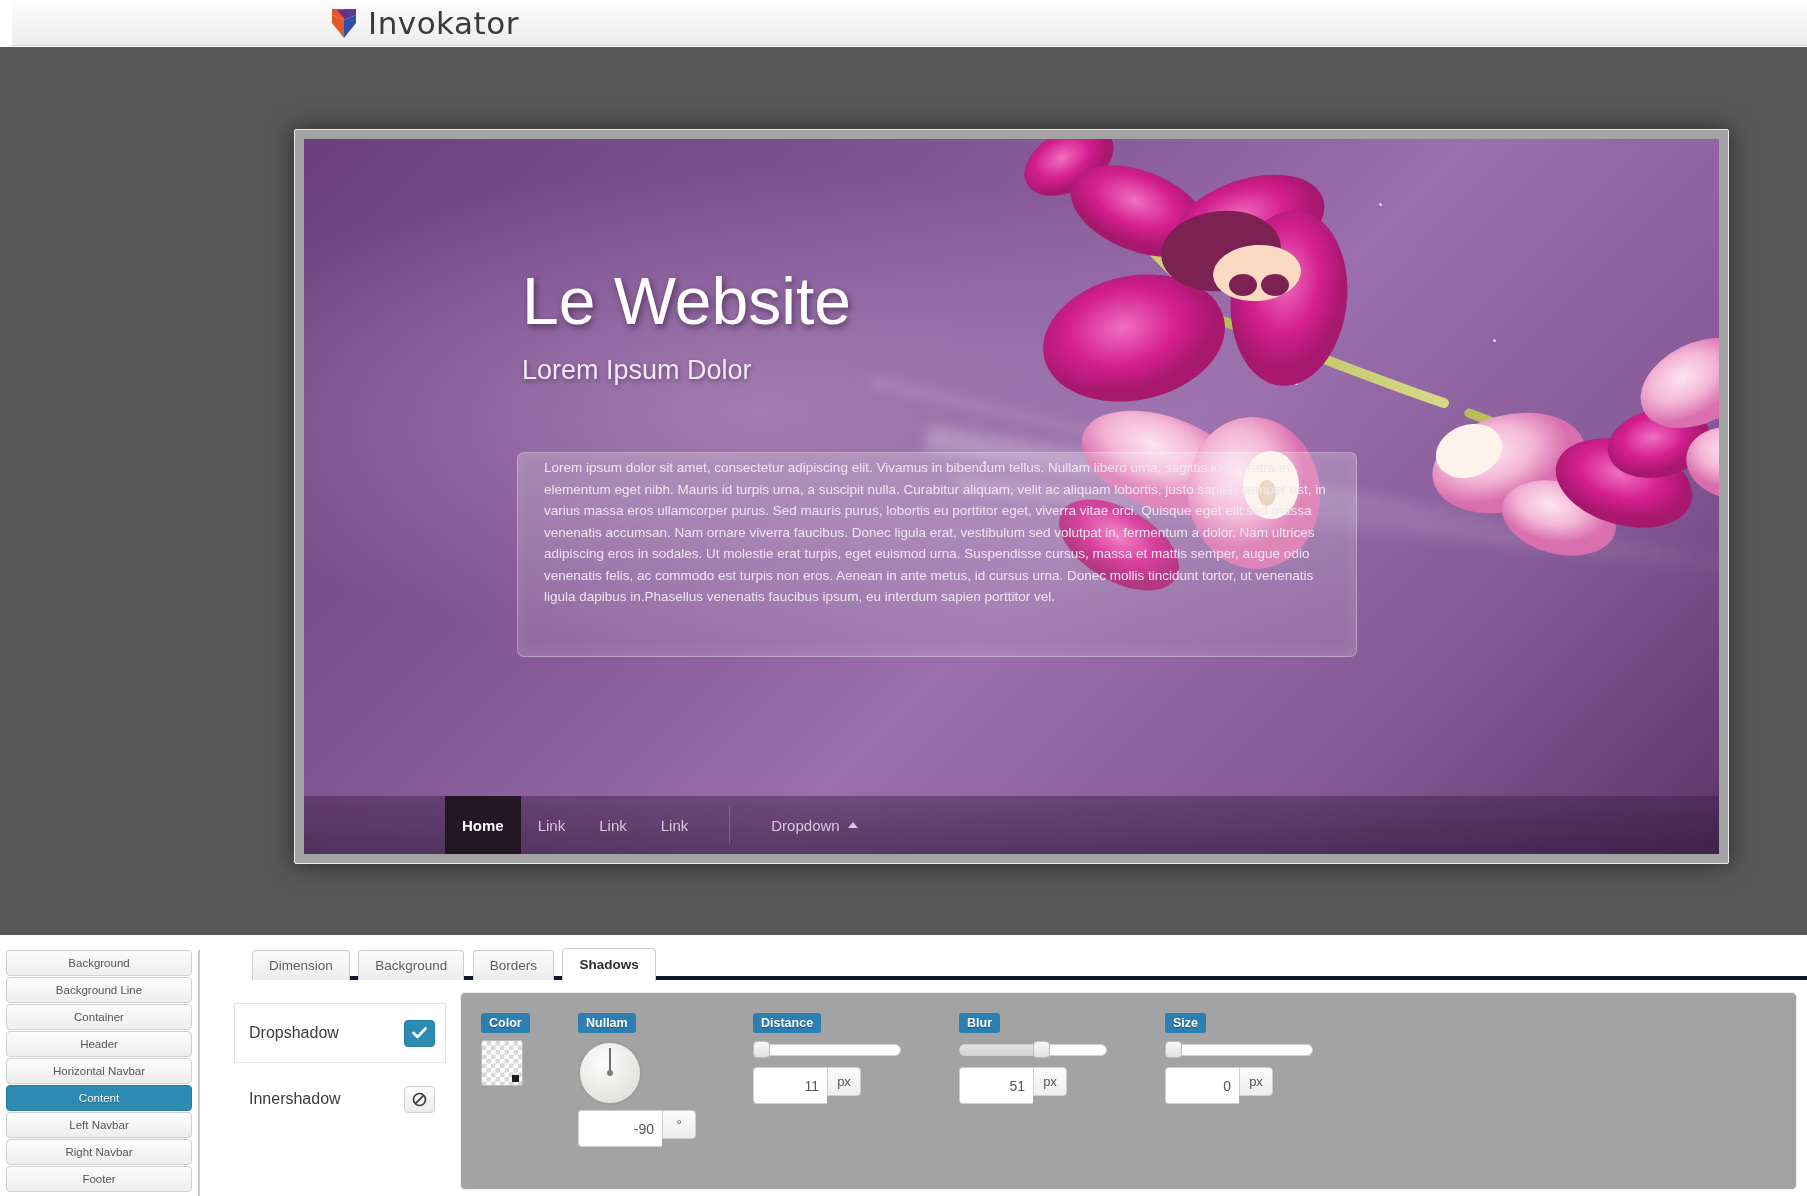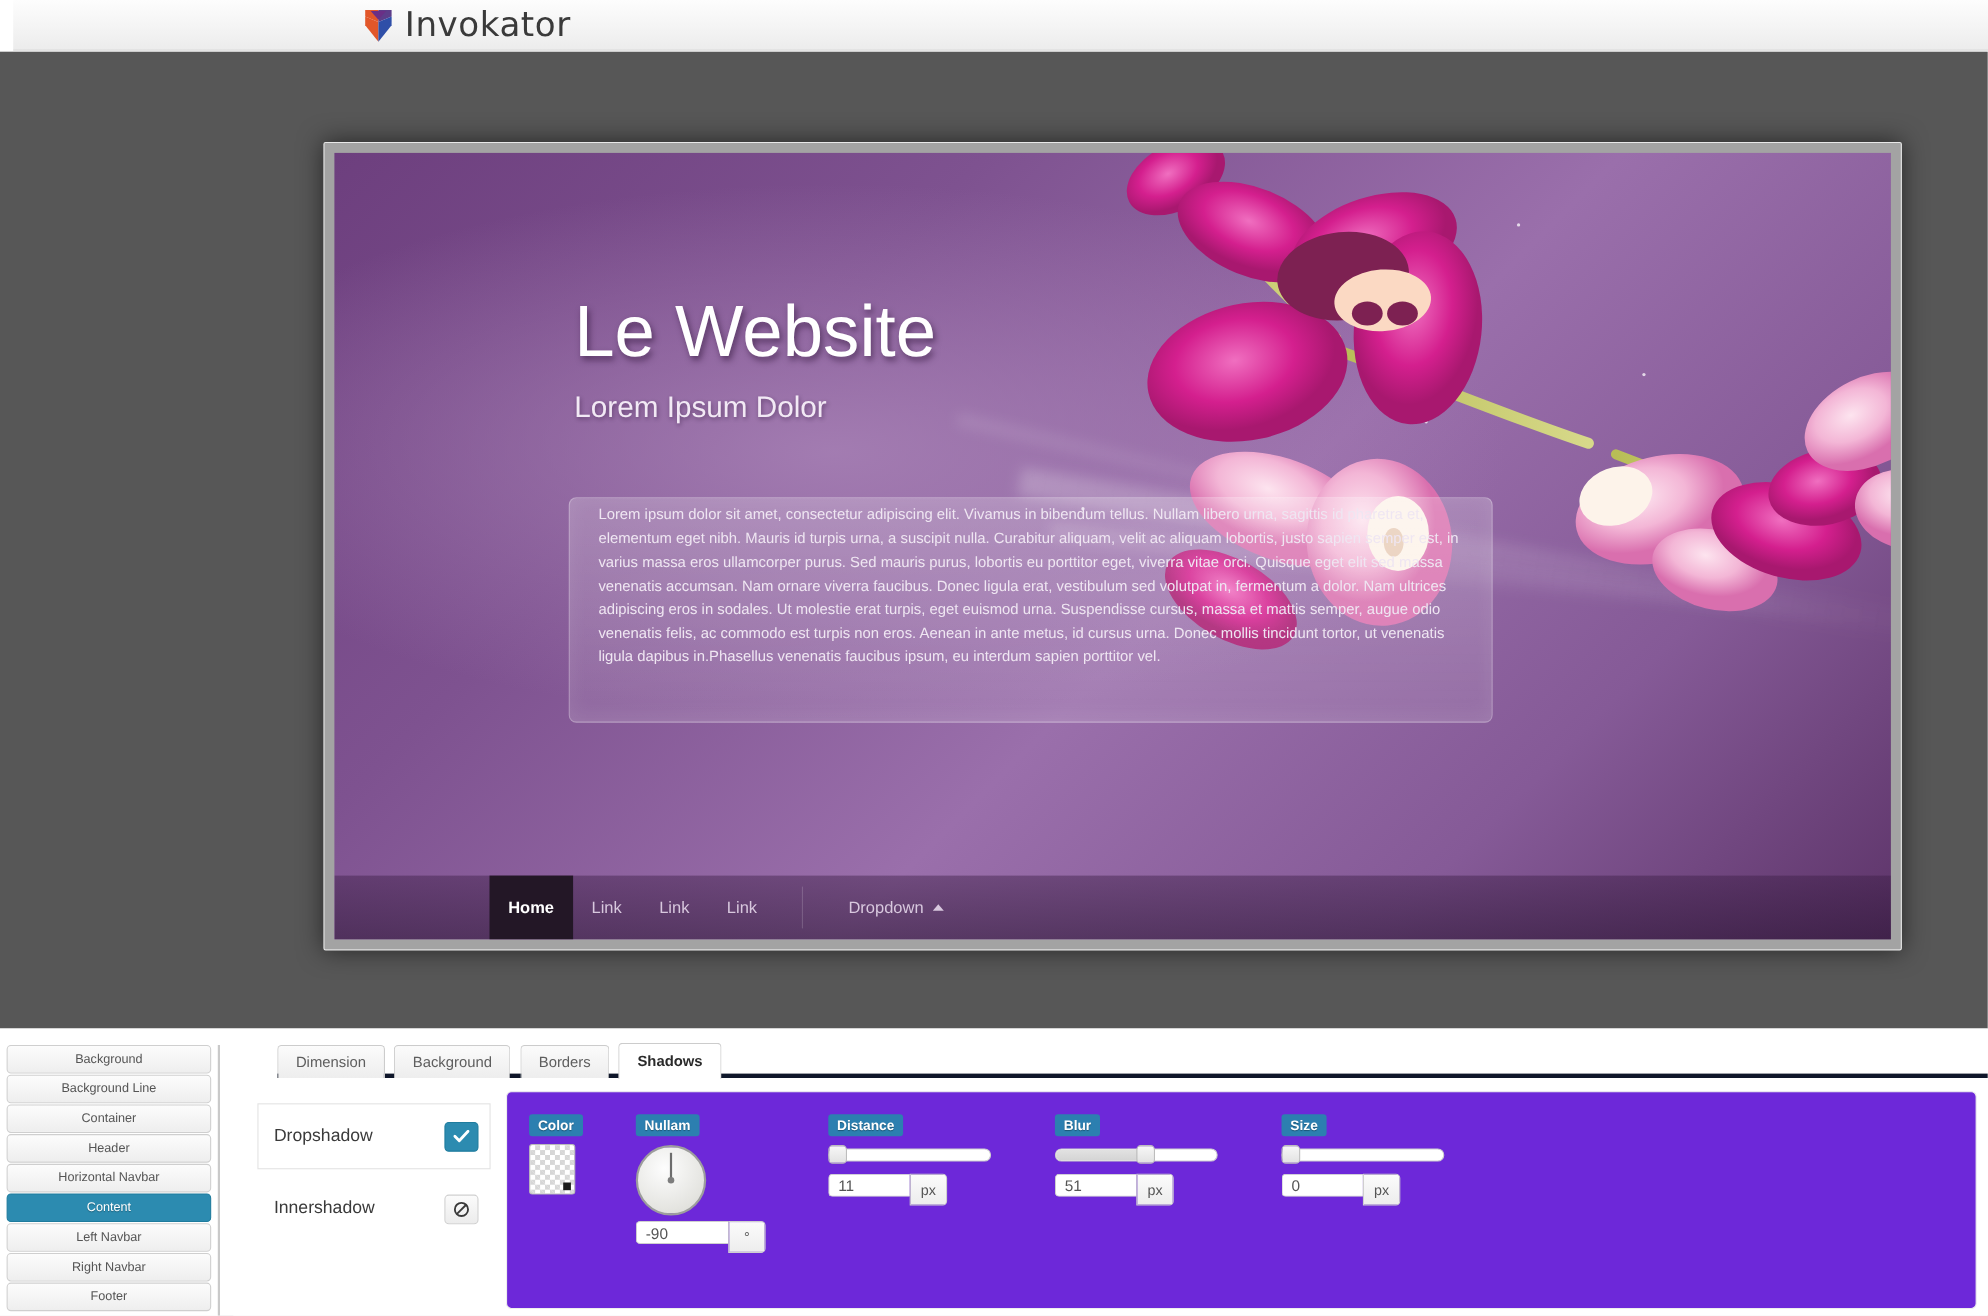--- a/index.html
+++ b/index.html
@@ -166,21 +166,21 @@
     color: #fff; font-size: 15px; cursor: pointer;
   }
   .chk.off {
     background: linear-gradient(to bottom,#fbfbfb,#ececec);
     border-color: #cfcfcf; color: #4a4a4a;
   }
 
   .controls {
     position: absolute; left: 248px; top: 12px; right: 10px; bottom: 6px;
     border: 1px solid #eeeeee; border-radius: 5px;
-    background: #6d28d9;
+    background: #a3a3a3;
   }
   .ctl { position: absolute; top: 20px; }
   .ctl-label {
     display: inline-block;
     background: #2c7fb0; color: #ffffff;
     font-size: 12.5px; font-weight: bold;
     padding: 3px 8px; border-radius: 3px;
     text-shadow: 0 1px 1px rgba(0,0,0,.35);
   }
 
@@ -209,22 +209,22 @@
     position: absolute; left: 50%; top: 5px; width: 2px; height: 27px;
     background: #6d6d6d; transform: translateX(-50%);
   }
   .knob .hub {
     position: absolute; left: 50%; top: 50%; width: 6px; height: 6px;
     margin: -3px 0 0 -3px; border-radius: 50%; background: #7d7d7d;
   }
 
   .numrow { display: flex; margin-top: 9px; }
   .numrow input {
-    width: 74px; height: 21px; padding: 0 8px;
-    font-size: 14px; color: #555; 
+    width: 74px; height: 37px; padding: 0 8px;
+    font-size: 14px; color: #555; text-align: right;
     border: 1px solid #cfcfcf; border-right: none;
     border-radius: 4px 0 0 4px; background: #fff;
     font-family: "Liberation Sans", sans-serif; outline: none;
   }
   .numrow .unit {
     min-width: 34px; height: 29px; line-height: 28px;
     padding: 0 8px; text-align: center;
     font-size: 13px; color: #555;
     background: linear-gradient(to bottom,#fbfbfb,#ededed);
     border: 1px solid #cfcfcf; border-radius: 0 4px 4px 0;

